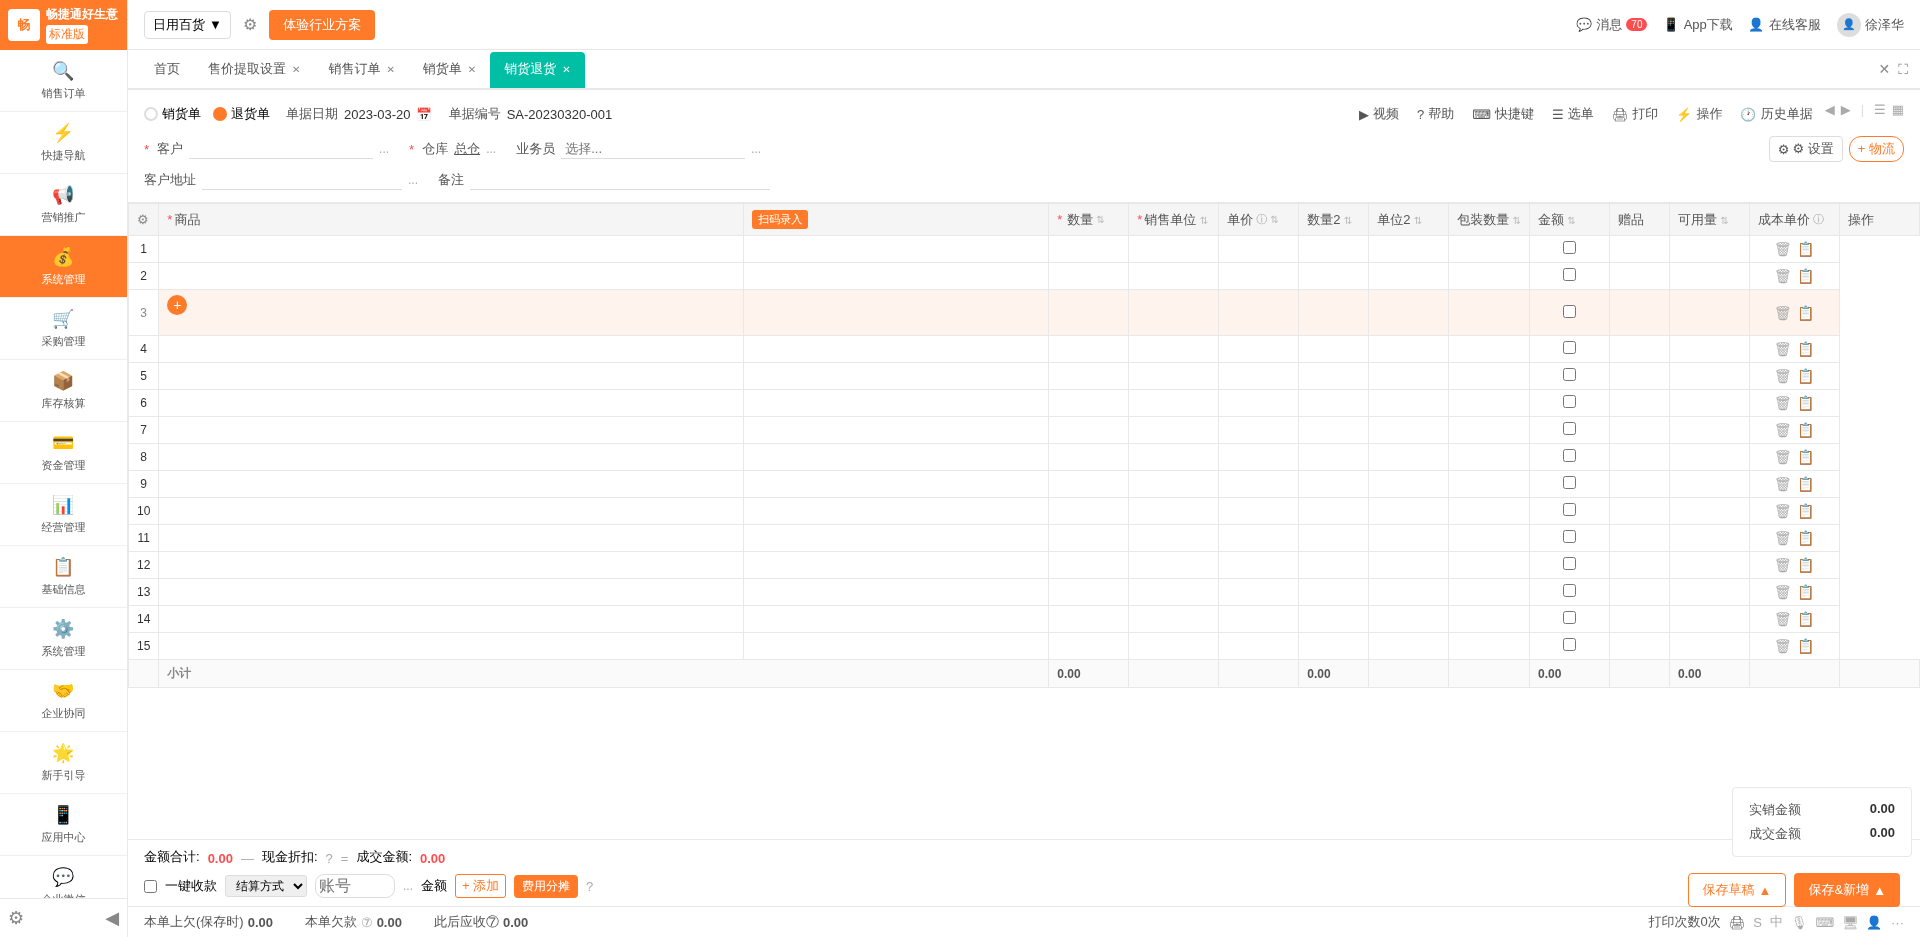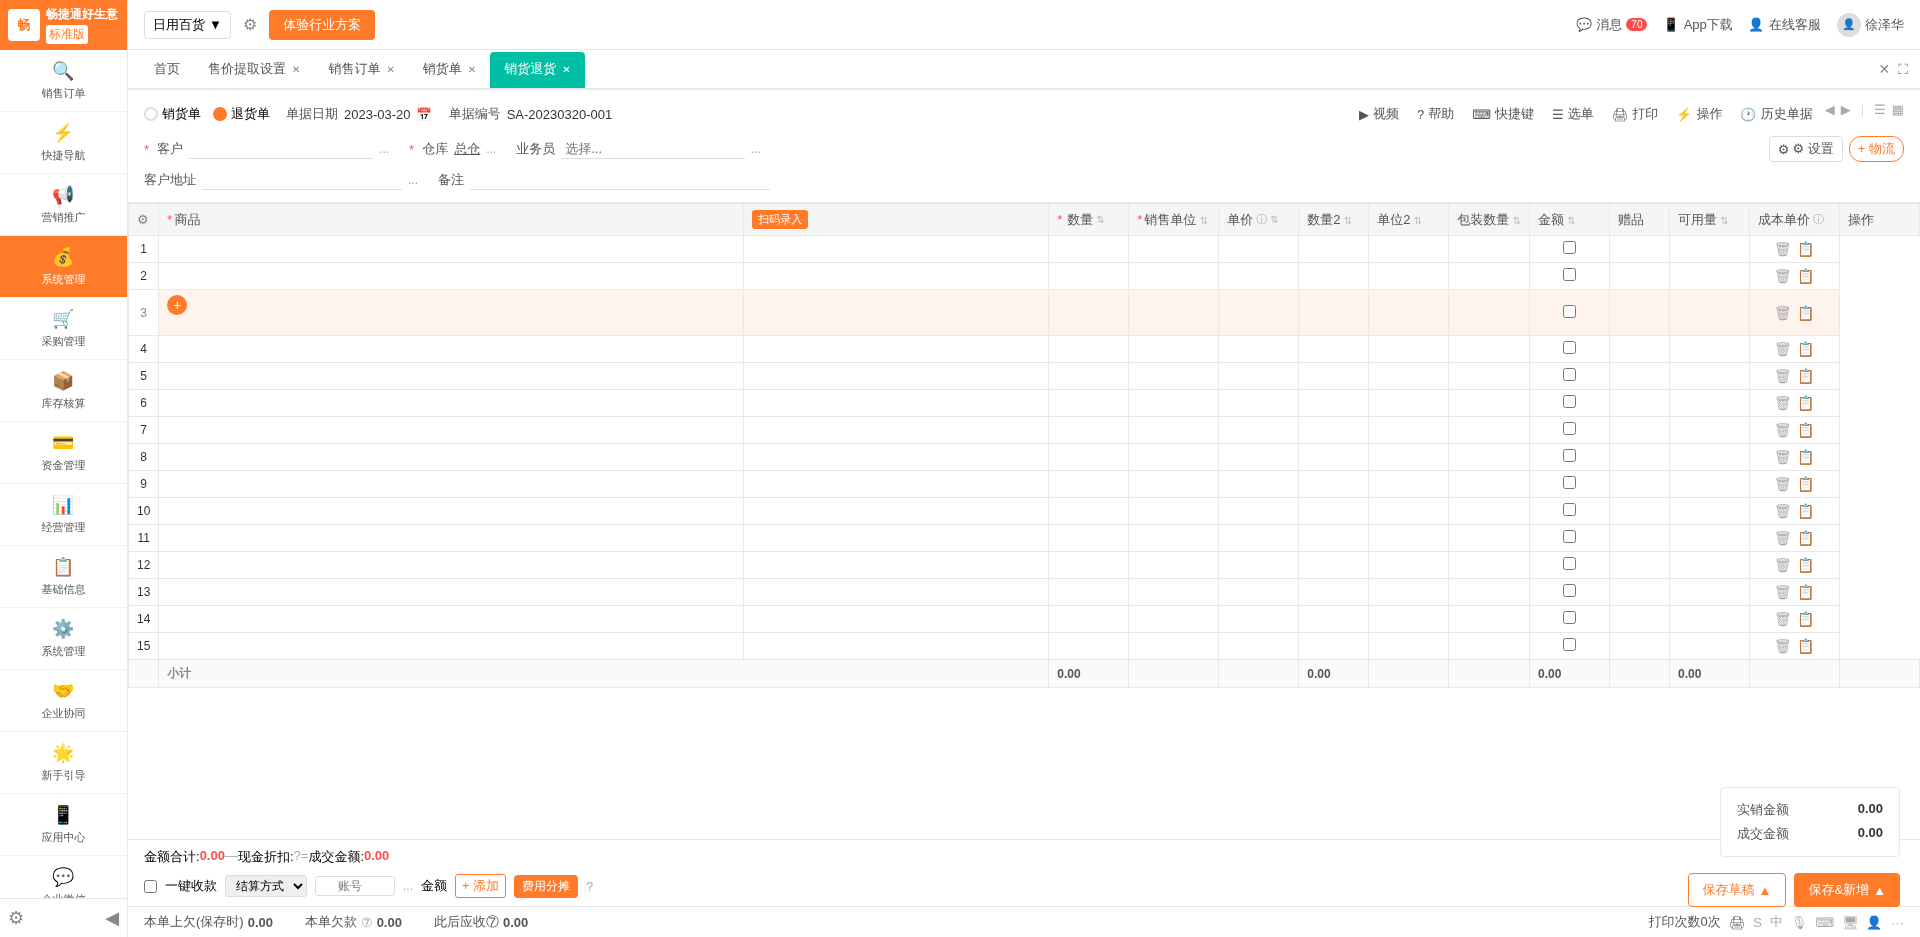--- a/index.html
+++ b/index.html
@@ -80,35 +80,35 @@
     .op-icon { color: #aaa; cursor: pointer; font-size: 14px; }
     .scan-btn { background: #ff7b29; color: #fff; border: none; border-radius: 3px; padding: 2px 6px; font-size: 11px; cursor: pointer; }
     .gear-icon { color: #888; cursor: pointer; }
     .add-row-btn { width: 20px; height: 20px; border-radius: 50%; background: #ff7b29; color: #fff; display: flex; align-items: center; justify-content: center; cursor: pointer; font-size: 14px; border: none; }
     .footer-row td { background: #fafafa !important; font-weight: bold; color: #555; }
     .subtotal-label { color: #888; font-size: 12px; }
 
     
     .bottom-area { background: #fff; border-top: 1px solid #e8e8e8; padding: 8px 16px; }
     .bottom-row1 { display: flex; align-items: center; gap: 12px; margin-bottom: 8px; }
-    .amount-section { display: flex; align-items: flex-start; font-size: 13px; }
+    .amount-section { display: flex; align-items: flex-end; gap: 8px; font-size: 13px; }
     .minus-icon { color: #aaa; }
     .equals-icon { color: #aaa; }
     .bottom-row2 { display: flex; align-items: center; gap: 8px; font-size: 12px; }
     .btn-split { background: #ff7b29; color: #fff; border: none; border-radius: 4px; padding: 3px 8px; cursor: pointer; font-size: 12px; }
     .help-icon { color: #aaa; cursor: pointer; }
     .add-btn-small { background: none; border: 1px solid #ff7b29; color: #ff7b29; border-radius: 3px; padding: 2px 6px; cursor: pointer; font-size: 12px; }
 
     
     .status-bar { background: #fff; padding: 6px 16px; display: flex; align-items: flex-end; gap: 32px; border-top: 1px solid #e8e8e8; font-size: 12px; color: #555; }
     .status-item { display: flex; align-items: center; gap: 4px; }
     .status-bar-right { margin-left: auto; display: flex; align-items: center; gap: 8px; }
 
     
-    .summary-panel { position: absolute; right: 20px; bottom: 80px; background: #fff; border: 1px solid #e8e8e8; border-radius: 4px; padding: 10px 16px; min-width: 180px; }
+    .summary-panel { position: absolute; right: 8px; bottom: 80px; background: #fff; border: 1px solid #e8e8e8; border-radius: 4px; padding: 10px 16px; min-width: 180px; }
     .summary-row { display: flex; justify-content: space-between; gap: 20px; font-size: 13px; padding: 3px 0; }
     .summary-label { color: #555; }
     .summary-value { color: #333; font-weight: bold; }
 
     
     .save-btns { position: absolute; right: 20px; bottom: 30px; display: flex; gap: 8px; }
     .btn-save-draft { background: #fff; border: 1px solid #ff7b29; color: #ff7b29; border-radius: 4px; padding: 7px 14px; cursor: pointer; font-size: 13px; display: flex; align-items: center; gap: 4px; }
     .btn-save-new { background: #ff7b29; color: #fff; border: none; border-radius: 4px; padding: 7px 14px; cursor: pointer; font-size: 13px; display: flex; align-items: center; gap: 4px; }
 
     .content-area { flex: 1; display: flex; flex-direction: column; overflow: hidden; position: relative; }
@@ -813,21 +813,21 @@
         <span>成交金额:</span>
         <span style="color:#ff4d4f;font-weight:bold;">0.00</span>
       </div>
     </div>
     <div class="bottom-row2">
       <input type="checkbox" style="">
       <span>一键收款</span>
       <select style="border:1px solid #ddd;border-radius:3px;padding:2px 6px;font-size:12px;">
         <option>结算方式</option>
       </select>
-      <input type="text" style="border: 1px solid rgb(221, 221, 221); border-radius: 3px; padding: 2px 22px; font-size: 12px; width: 80px;" placeholder="账号">
+      <input type="text" style="border: 1px solid rgb(221, 221, 221); border-radius: 9px; padding: 2px 3px; font-size: 16px; width: 80px;" placeholder="账号">
       <span class="ellipsis-btn">...</span>
       <span>金额</span>
       <button class="add-btn-small">
         <span>+</span>
         <span>添加</span>
       </button>
       <button class="btn-split">费用分摊</button>
       <span class="help-icon">?</span>
     </div>
   </div>

